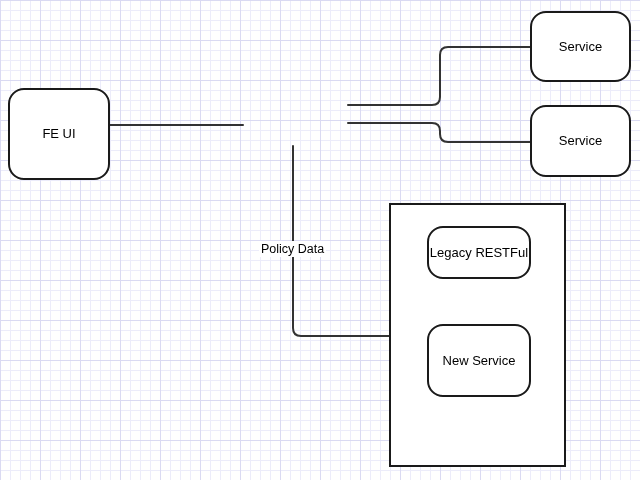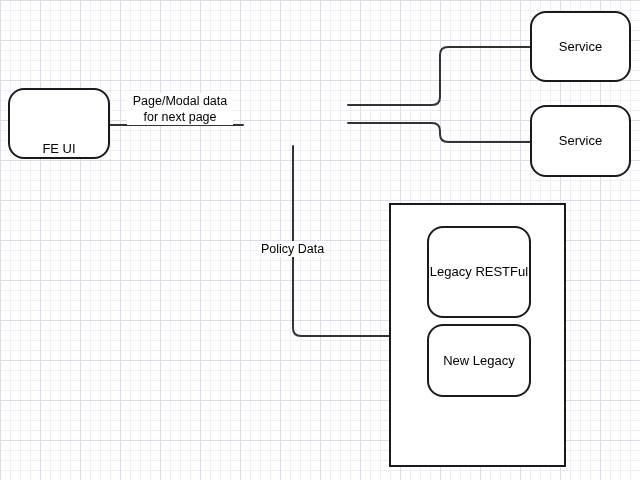--- a/index.html
+++ b/index.html
@@ -63,26 +63,26 @@
     font-size: 12.5px;
     line-height: 16px;
     text-align: center;
     white-space: pre-line;
     background: #ffffff;
     z-index: 5;
     padding: 0 2px;
   }
 
   
-  #node-fe-ui          { left: 8px;   top: 88px;  width: 102px; height: 71px; align-items: flex-end; }
+  #node-fe-ui          { left: 8px;   top: 88px;  width: 102px; height: 92px; }
   #node-bff            { left: 243px; top: 70px;  width: 105px; height: 76px; }
   #node-service-top    { left: 530px; top: 11px;  width: 101px; height: 71px; }
   #node-service-bottom { left: 530px; top: 105px; width: 101px; height: 72px; }
   #node-policy-group   { left: 389px; top: 203px; width: 177px; height: 264px; }
-  #node-legacy-restful { left: 427px; top: 226px; width: 104px; height: 92px; }
+  #node-legacy-restful { left: 427px; top: 226px; width: 104px; height: 53px; }
   #node-new-service    { left: 427px; top: 324px; width: 104px; height: 73px; }
 
   #label-page-modal { left: 127px; top: 93px;  width: 102px; }
   #label-policy-data{ left: 259px; top: 241px; }
 </style>
 </head>
 <body>
 
 <div id="canvas">
 
@@ -110,21 +110,19 @@
 
   <div class="node sharp" id="node-policy-group">
     
   </div>
 
   <div class="node" id="node-legacy-restful">
     <span class="node-label">Legacy RESTFul</span>
   </div>
 
   <div class="node" id="node-new-service">
-    <span class="node-label">New Legacy</span>
+    <span class="node-label">New Service</span>
   </div>
 
-  <div class="edge-label" id="label-page-modal">Page/Modal data
-for next page</div>
 
   <div class="edge-label" id="label-policy-data">Policy Data</div>
 
 </div>
 
 </body></html>

